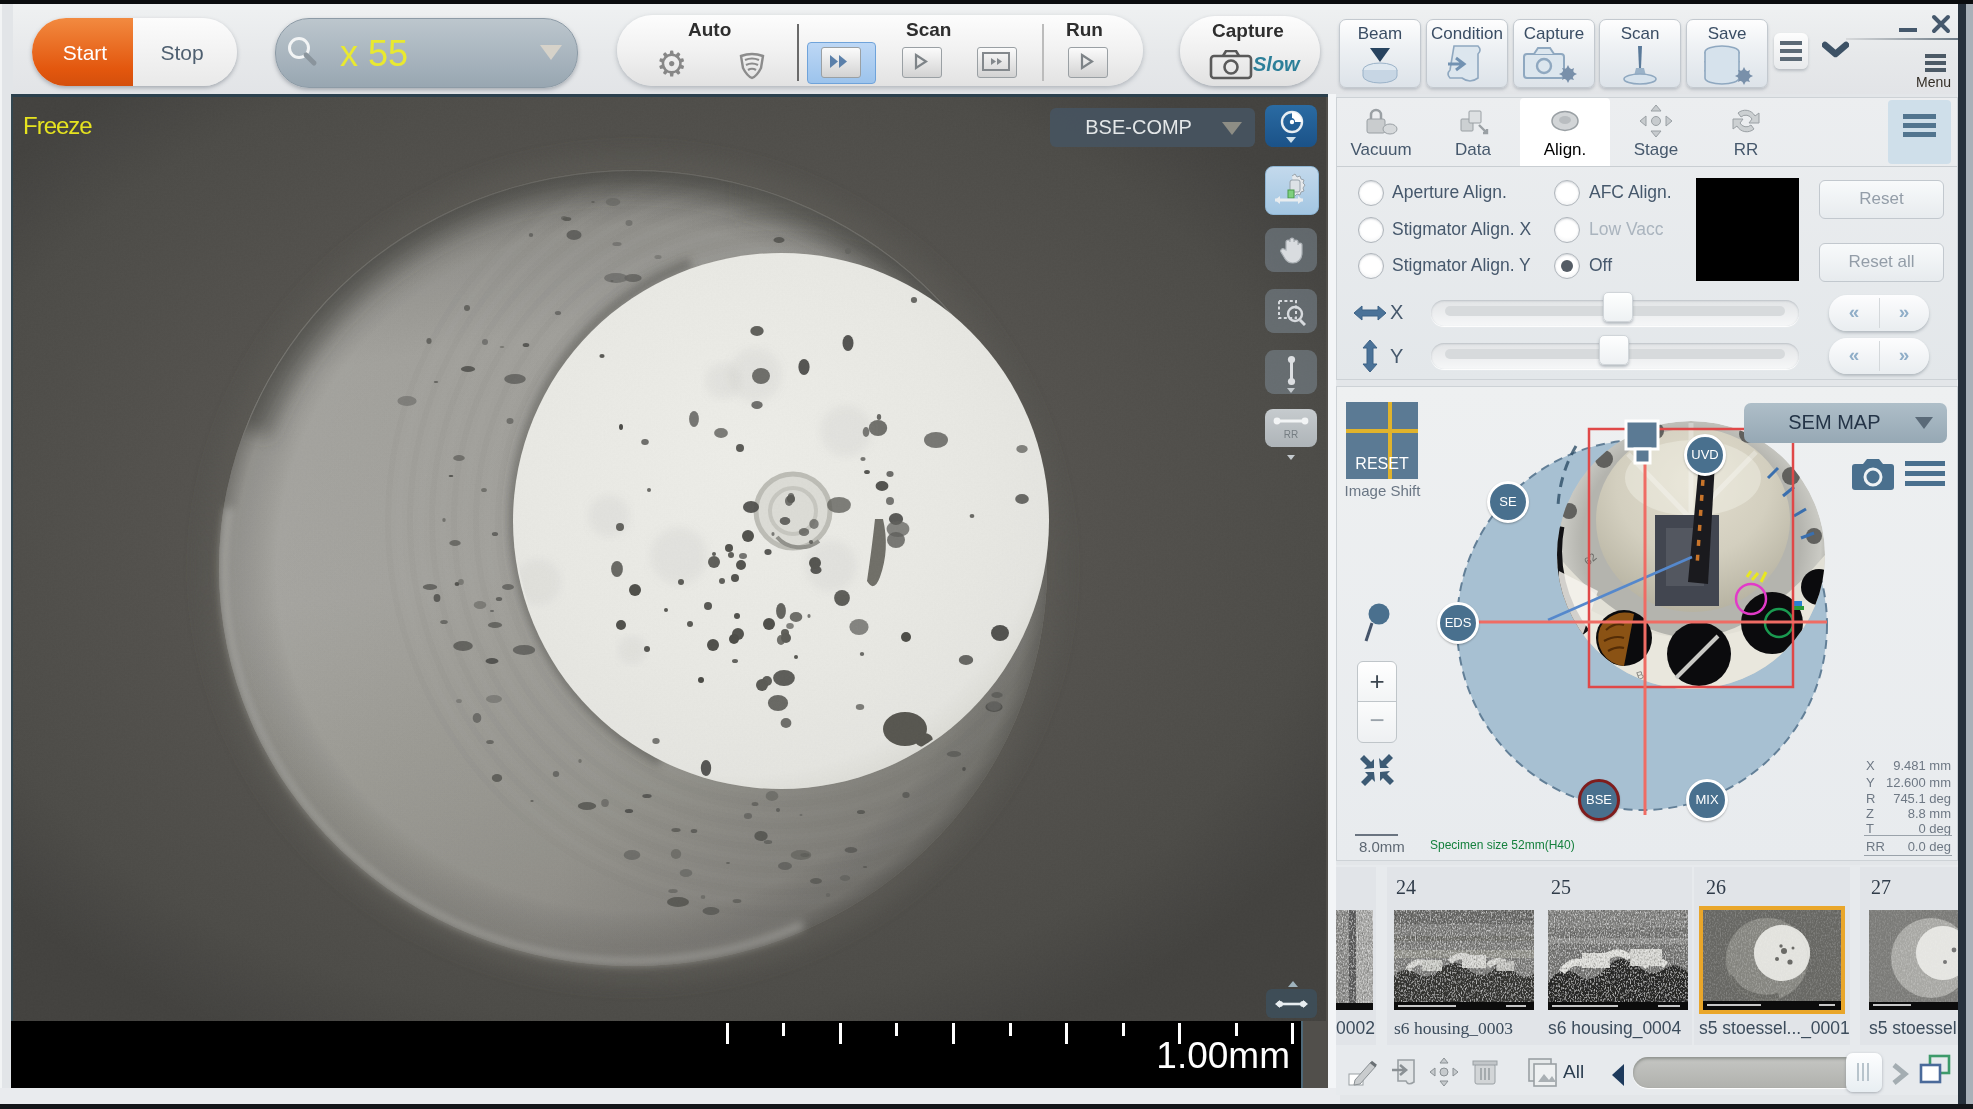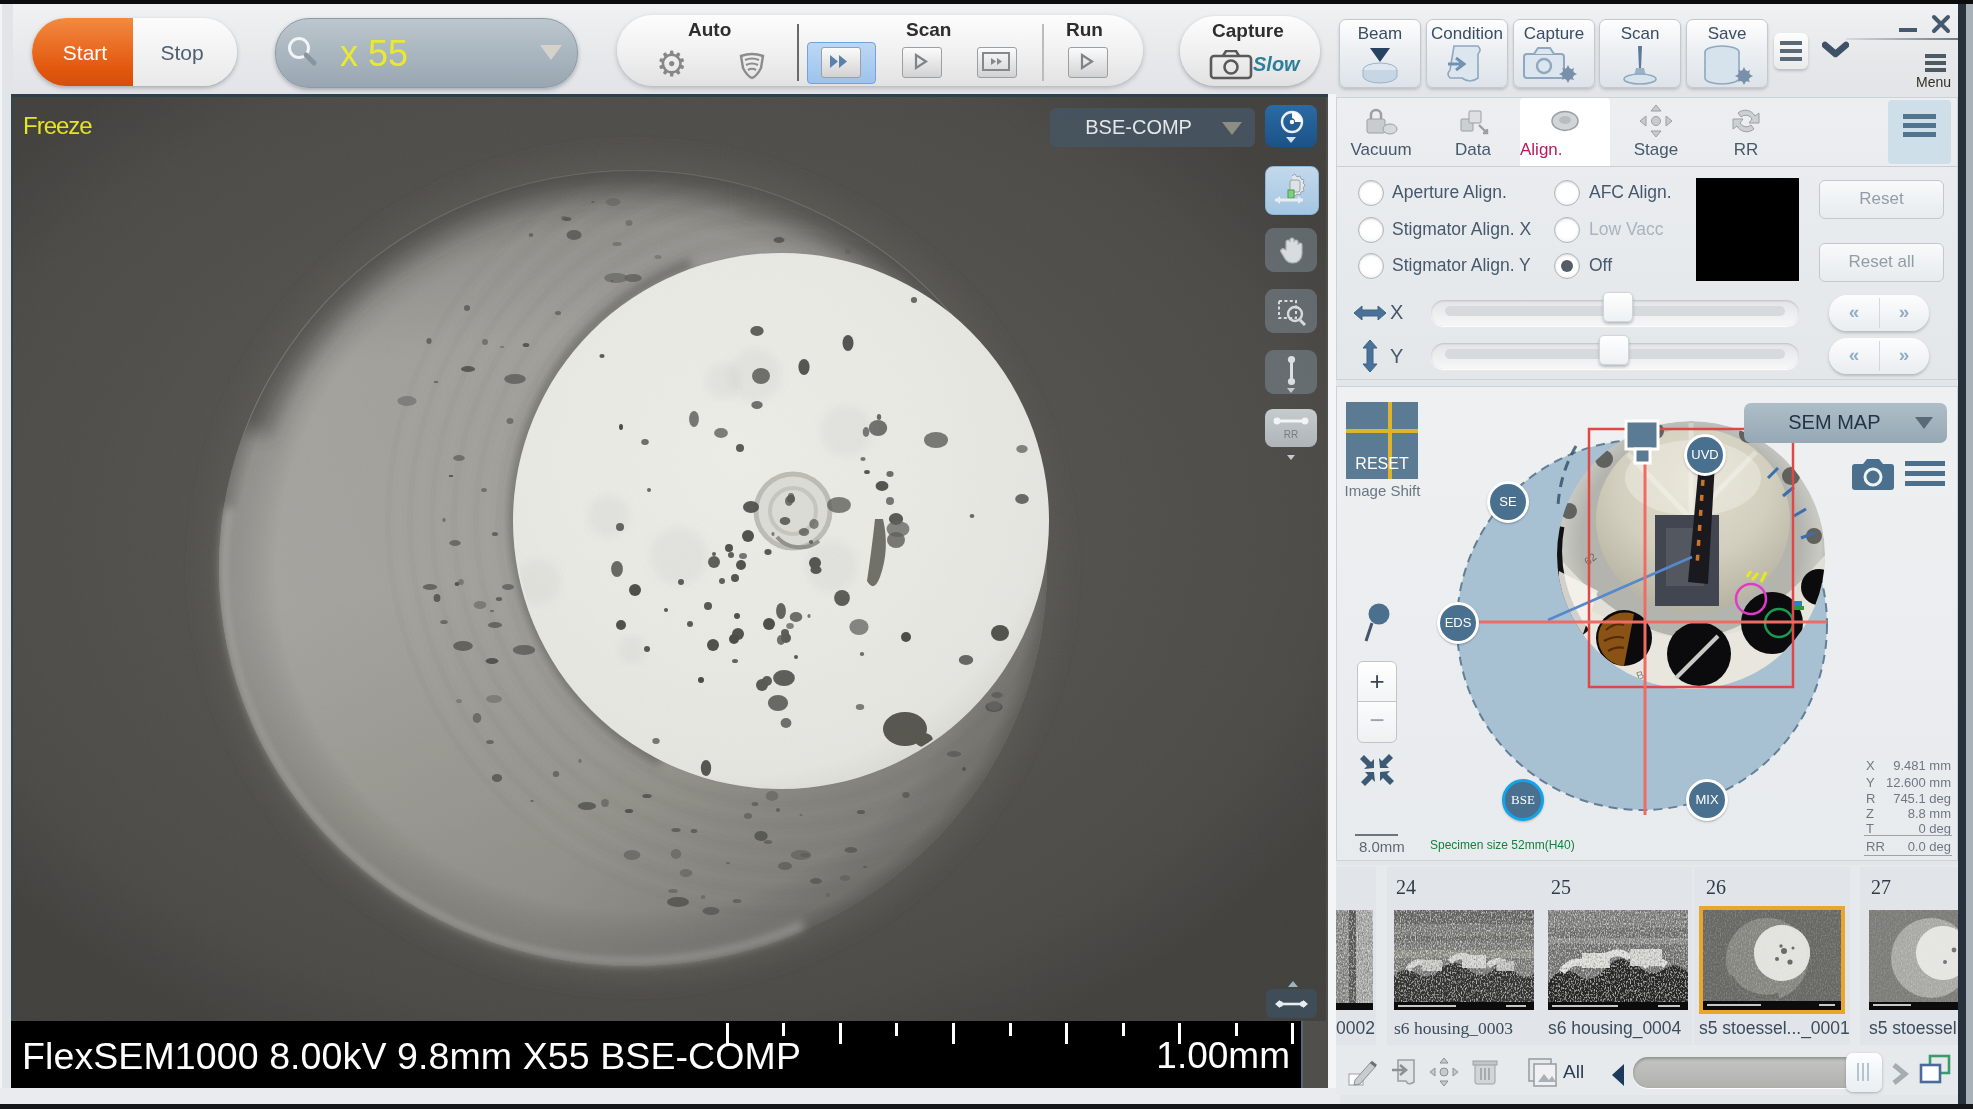--- a/index.html
+++ b/index.html
@@ -484,21 +484,20 @@
     <div class="abs" style="left:1288px;top:981px;width:0;height:0;border-left:5px solid transparent;border-right:5px solid transparent;border-bottom:6px solid #9fb3bd;"></div>
 <div class="abs" style="left:1266px;top:989px;width:51px;height:29px;border-radius:6px;background:rgba(62,78,90,0.88);"></div>
 <svg class="abs" style="left:1272px;top:996px;" width="39" height="16" viewBox="0 0 39 16">
 <circle cx="8" cy="8" r="3" fill="#e8edf0"></circle>
       <circle cx="31" cy="8" r="3" fill="#e8edf0"></circle>
 <line x1="10" y1="8" x2="29" y2="8" stroke="#e8edf0" stroke-width="2.6"></line>
 <path d="M3 8 l5 -4 v8 Z M36 8 l-5 -4 v8 Z" fill="#e8edf0"></path>
     </svg>
 
   <div class="abs" style="left:11px;top:1021px;width:1290px;height:67px;background:#000;border-right:2px solid #4e6878;border-bottom:2px solid #4e6878;"></div>
-  <div class="abs" style="left:22px;top:1035px;font-size:37.5px;letter-spacing:0.1px;color:#fff;">FlexSEM1000 8.00kV 9.8mm X55 BSE-COMP</div>
   <div class="abs" style="left:1148px;top:1035px;width:142px;text-align:right;font-size:37px;color:#fff;">1.00mm</div>
   <div class="abs" style="left:726px;top:1023px;width:3px;height:21px;background:#fff;"></div>
     <div class="abs" style="left:839px;top:1023px;width:3px;height:21px;background:#fff;"></div>
     <div class="abs" style="left:952px;top:1023px;width:3px;height:21px;background:#fff;"></div>
     <div class="abs" style="left:1065px;top:1023px;width:3px;height:21px;background:#fff;"></div>
     <div class="abs" style="left:1178px;top:1023px;width:3px;height:21px;background:#fff;"></div>
     <div class="abs" style="left:1291px;top:1023px;width:3px;height:21px;background:#fff;"></div>
     <div class="abs" style="left:782px;top:1023px;width:3px;height:13px;background:#fff;"></div>
     <div class="abs" style="left:895px;top:1023px;width:3px;height:13px;background:#fff;"></div>
     <div class="abs" style="left:1009px;top:1023px;width:3px;height:13px;background:#fff;"></div>
@@ -506,21 +505,21 @@
     <div class="abs" style="left:1235px;top:1023px;width:3px;height:13px;background:#fff;"></div>
 
   <div class="abs" style="left:0;top:1088px;width:1340px;height:16px;background:#e9ebee;"></div>
   <div class="abs" style="left:0;top:1104px;width:1973px;height:5px;background:#131519;"></div>
 
   <div class="abs" style="left:1336px;top:97px;width:622px;height:283px;background:linear-gradient(#eceef0,#e3e7ea);border:1px solid #cdd2d6;box-sizing:border-box;"></div>
     <div class="abs" style="left:1337px;top:166px;width:620px;height:1px;background:#c9ced2;"></div>
     <div class="abs" style="left:1520px;top:98px;width:90px;height:68px;background:#fff;border-radius:4px 4px 0 0;"></div>
     <div class="abs" style="left:1336px;top:140px;width:90px;text-align:center;font-size:17px;color:#46586c;">Vacuum</div>
     <div class="abs" style="left:1428px;top:140px;width:90px;text-align:center;font-size:17px;color:#46586c;">Data</div>
-    <div class="abs" style="left:1520px;top:140px;width:90px;font-size:17px;color:#be185d;">Align.</div>
+    <div class="abs" style="left:1520px;top:140px;width:90px;text-align:center;font-size:17px;color:#000000;">Align.</div>
     <div class="abs" style="left:1611px;top:140px;width:90px;text-align:center;font-size:17px;color:#46586c;">Stage</div>
     <div class="abs" style="left:1701px;top:140px;width:90px;text-align:center;font-size:17px;color:#46586c;">RR</div>
     <svg class="abs" style="left:1363px;top:105px;" width="36" height="34" viewBox="0 0 36 34">
 <rect x="4" y="14" width="18" height="14" rx="2" fill="#c9ccce" stroke="#9aa0a4"></rect>
 <path d="M8 14 v-4 a5 5 0 0 1 10 0 v4" fill="none" stroke="#9aa0a4" stroke-width="2.5"></path>
 <ellipse cx="27" cy="24" rx="7" ry="5" fill="#d6d9db" stroke="#9aa0a4"></ellipse>
     </svg>
     <svg class="abs" style="left:1455px;top:103px;" width="36" height="36" viewBox="0 0 36 36">
 <rect x="6" y="16" width="12" height="12" rx="1" fill="#ccd0d2" stroke="#9aa0a4"></rect>
 <rect x="14" y="8" width="12" height="12" rx="1" fill="#dde0e2" stroke="#9aa0a4"></rect>
@@ -660,21 +659,21 @@
     <svg class="abs" style="left:1851px;top:459px;" width="44" height="32" viewBox="0 0 44 32">
 <rect x="1" y="5" width="42" height="26" rx="3" fill="#4a708e"></rect>
 <path d="M12 5 L16 0 L28 0 L32 5" fill="#4a708e"></path>
 <circle cx="22" cy="18" r="8" fill="none" stroke="#eef2f4" stroke-width="3"></circle>
     </svg>
     <div class="abs" style="left:1905px;top:461px;width:40px;height:5px;background:#4a708e;box-shadow:0 10px 0 #4a708e,0 20px 0 #4a708e;"></div>
     <div class="badge" style="left:1487px;top:481px;width:36px;height:36px;line-height:35px;">SE</div>
     <div class="badge" style="left:1437px;top:602px;width:36px;height:36px;line-height:35px;">EDS</div>
     <div class="badge" style="left:1684px;top:434px;width:36px;height:36px;line-height:35px;">UVD</div>
     <div class="badge" style="left:1686px;top:779px;width:36px;height:36px;line-height:35px;">MIX</div>
-    <div class="badge" style="left:1502px;top:779px;width:36px;height:36px;line-height:35px;border:3px solid #0ea5e9;font-family:Liberation Serif, serif;">BSE</div>
+    <div class="badge" style="left:1578px;top:779px;width:36px;height:36px;line-height:35px;border:3px solid #7f1d1d;">BSE</div>
     <svg class="abs" style="left:1362px;top:603px;" width="30" height="42" viewBox="0 0 30 42">
 <circle cx="17" cy="11" r="10.5" fill="#4a708e"></circle>
 <line x1="10" y1="20" x2="4" y2="38" stroke="#45546a" stroke-width="3"></line>
     </svg>
     <div class="abs" style="left:1357px;top:661px;width:38px;height:40px;background:linear-gradient(#ffffff,#f2f4f5);border:1px solid #bfc5c9;border-radius:6px 6px 0 0;font-size:26px;color:#3c4650;text-align:center;line-height:38px;">+</div>
     <div class="abs" style="left:1357px;top:701px;width:38px;height:40px;background:linear-gradient(#fbfcfc,#eef0f2);border:1px solid #bfc5c9;border-radius:0 0 6px 6px;font-size:26px;color:#9aa2aa;text-align:center;line-height:36px;">−</div>
     <svg class="abs" style="left:1358px;top:752px;" width="38" height="36" viewBox="0 0 38 36">
 <g fill="#3c5a74">
         <path d="M16 16 v-9 l-3 3 -7 -7 -4 4 7 7 -3 3 Z"></path>
 <path d="M22 16 h9 l-3 -3 7 -7 -4 -4 -7 7 -3 -3 Z"></path>

